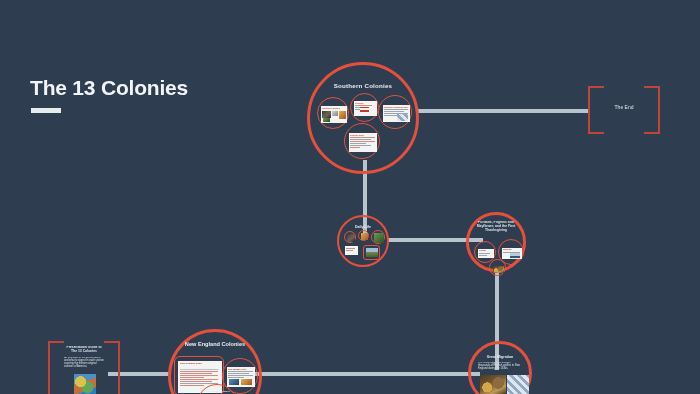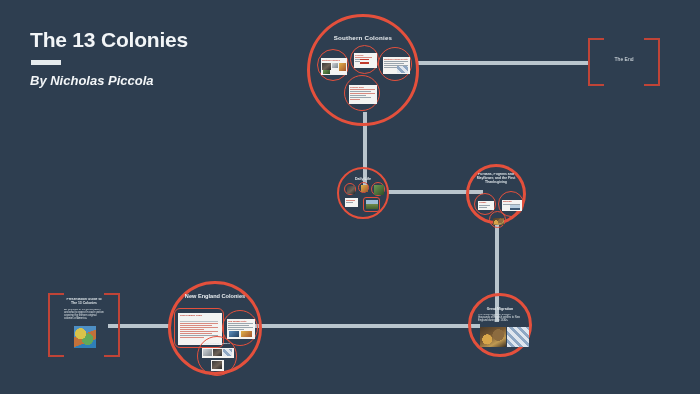--- a/index.html
+++ b/index.html
@@ -2,21 +2,21 @@
 <html><head>
 <meta charset="utf-8">
 <style>
   html,body{margin:0;padding:0;}
   body{
     width:700px;height:394px;overflow:hidden;
     background:#2e3e50;
     font-family:"Liberation Sans", sans-serif;
     position:relative;
   }
-  #canvas{position:absolute;inset:0;}
+  #canvas{position:absolute;inset:0;margin-top:48px;}
   .layer{position:absolute;inset:0;}
 
   
   #title-block{position:absolute;left:30px;top:28px;width:260px;}
   #title-text{
     color:#f2f5f7;font-size:21px;font-weight:bold;letter-spacing:-0.2px;
     line-height:1.1;
   }
   #title-rule{
     width:30px;height:5px;background:#e6ebee;margin:9px 0 8px 1px;
@@ -121,21 +121,20 @@
     <div class="conn v" style="left:363px;top:112px;height:80px;"></div>
     <div class="conn h" style="left:388px;top:190px;width:95px;"></div>
     <div class="conn v" style="left:495px;top:222px;height:100px;"></div>
     <div class="conn h" style="left:240px;top:324px;width:240px;"></div>
     <div class="conn h" style="left:108px;top:324px;width:62px;"></div>
   </div>
 
   <div id="title-block">
     <div id="title-text">The 13 Colonies</div>
     <div id="title-rule"></div>
-    <div id="subtitle-text">By Nicholas Piccola</div>
   </div>
 
   <div class="circle" style="left:307px;top:14px;width:112px;height:112px;">
     <div class="clabel" style="top:17px;font-size:6.2px;letter-spacing:.2px;">Southern Colonies</div>
 
     <div class="circle hair" style="left:7px;top:32px;width:32px;height:32px;">
       <div class="thumb" style="left:3px;top:8px;width:26px;height:17px;padding:1px;">
         <span class="tt" style="font-size:2px;">Southern Colonies</span>
         <div class="pic dark" style="left:1px;top:5px;width:9px;height:7px;"></div>
         <div class="pic grayp" style="left:11px;top:5px;width:6px;height:5px;"></div>

